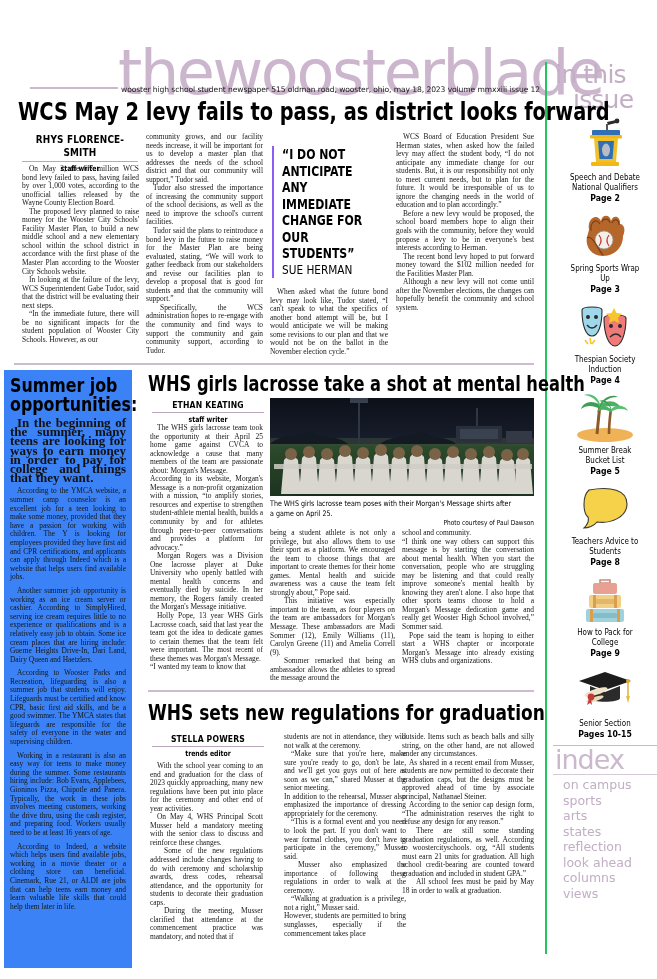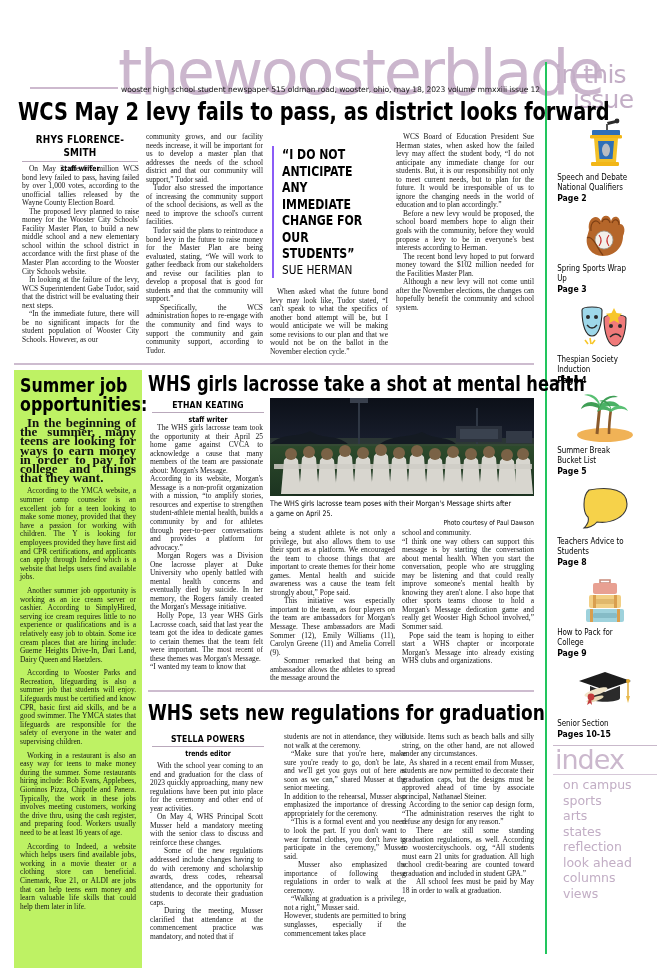--- a/index.html
+++ b/index.html
@@ -43,21 +43,21 @@
     border-left:2px solid #22c55e;
     padding-left:6px;
   }
   .sidebar-head {
     font-family:"DejaVu Sans", sans-serif;
     font-size:25px; line-height:25px; color:#c3aec6;
     letter-spacing:-0.8px;
     padding-left:2px;
   }
   .sidebar-head .l2 { display:block; padding-left:18px; }
-  .sb-item { width:104px; text-align:left; margin-top:4px; }
+  .sb-item { width:104px; text-align:center; margin-top:4px; }
   .sb-icon { height:56px; display:flex; align-items:center; justify-content:center; }
   .sb-icon svg { display:block; }
   .sb-label {
     font-family:"DejaVu Sans Condensed","DejaVu Sans", sans-serif;
     font-size:8.6px; line-height:10px; color:#000;
     transform:scaleX(0.92); transform-origin:center;
   }
   .sb-page {
     font-family:"DejaVu Sans Condensed","DejaVu Sans", sans-serif;
     font-size:9.4px; line-height:11px; font-weight:bold; color:#000;
@@ -119,22 +119,22 @@
   .pullquote .attr {
     font-family:"DejaVu Sans Condensed","DejaVu Sans", sans-serif;
     font-size:13px; line-height:16px; color:#000;
     transform:scaleX(0.9); transform-origin:left;
   }
 
   .section-rule { height:2px; background:#cdbccf; }
 
   
   .jobbox {
-    position:absolute; left:14px; top:370px; width:128px; height:598px;
-    background:#bef264;
+    position:absolute; left:4px; top:370px; width:128px; height:598px;
+    background:#3b82f6;
     padding:4px 6px 4px 6px;
   }
   .jobbox h2 {
     margin:0 0 3px 0;
     font-family:"DejaVu Sans Condensed","DejaVu Sans", sans-serif;
     font-weight:bold; font-size:20px; line-height:22px; color:#000;
     transform:scaleX(0.88); transform-origin:left;
     white-space:nowrap;
   }
   .jobbox p.lead {

